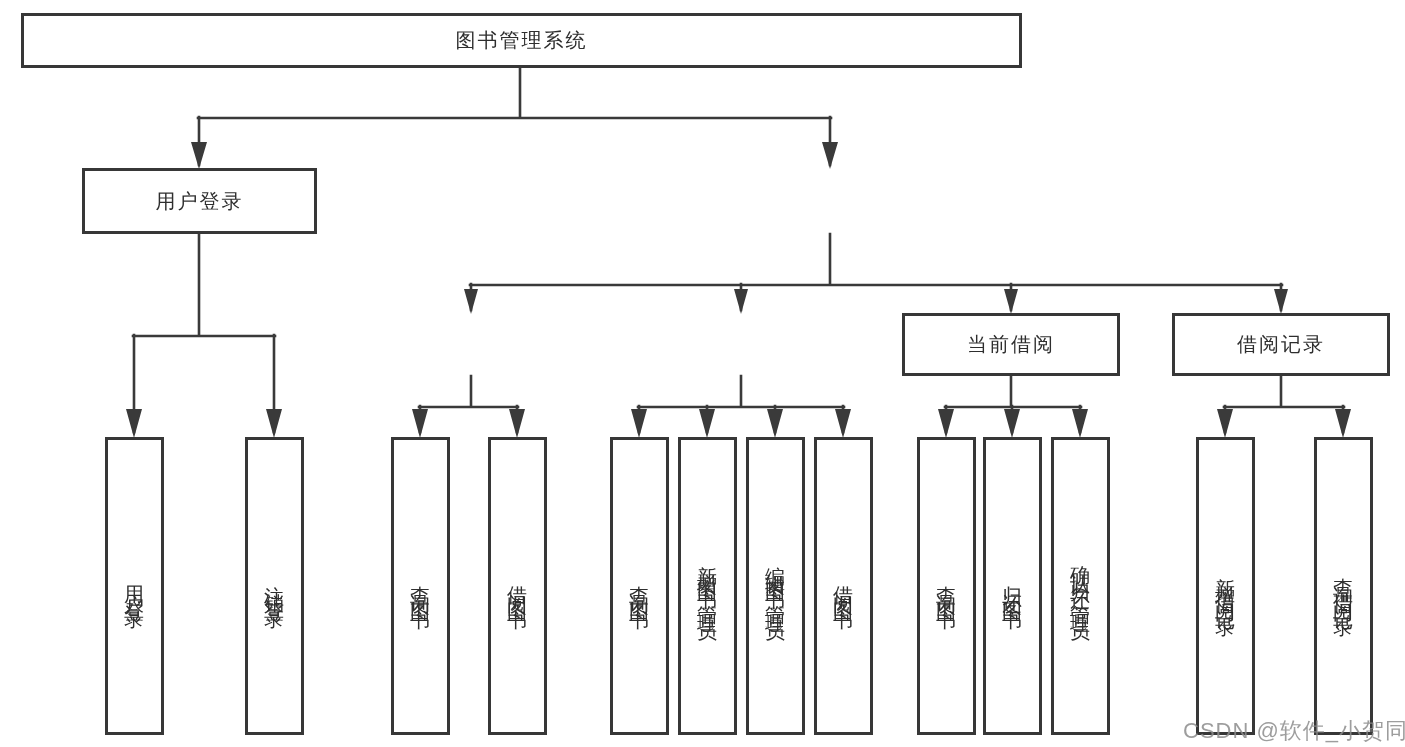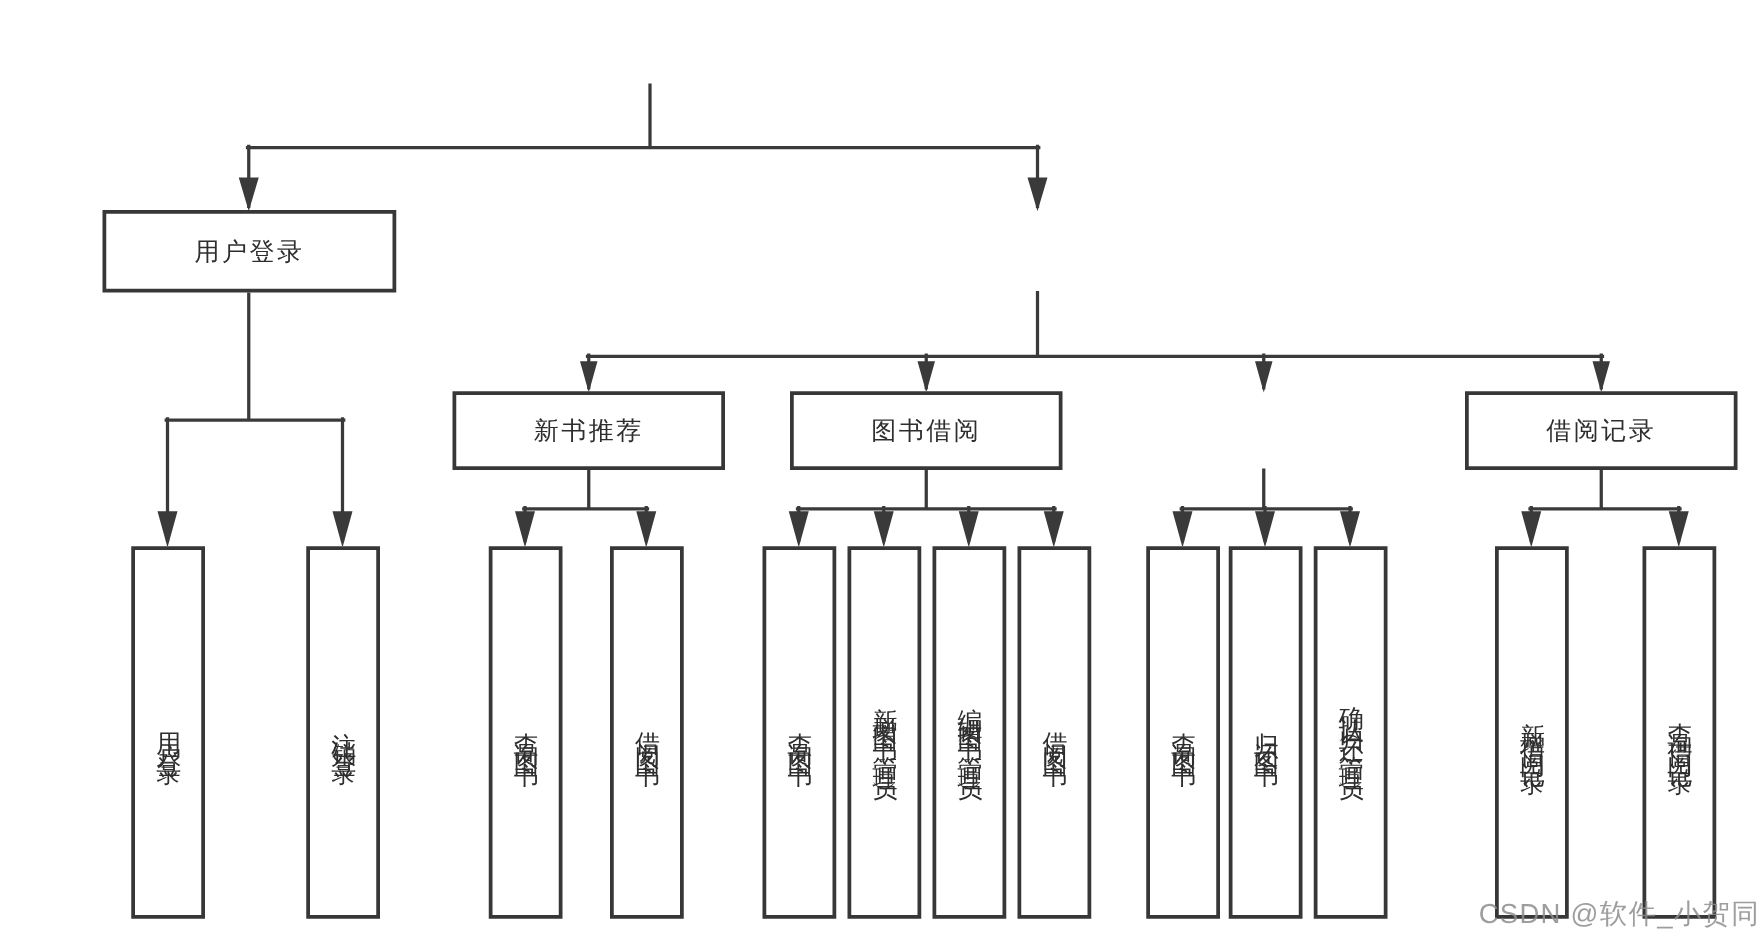--- a/index.html
+++ b/index.html
@@ -102,30 +102,30 @@
       M699 409 H715 L707 438 Z
       M767 409 H783 L775 438 Z
       M835 409 H851 L843 438 Z
       M938 409 H954 L946 438 Z
       M1004 409 H1020 L1012 438 Z
       M1072 409 H1088 L1080 438 Z
       M1217 409 H1233 L1225 438 Z
       M1335 409 H1351 L1343 438 Z"></path>
   </svg>
 
+  <div class="hbox" style="left:21px;top:13px;width:1001px;height:55px;">
+    <span>图书管理系统</span>
+  </div>
 
   <div class="hbox" style="left:82px;top:168px;width:235px;height:66px;">
     <span>用户登录</span>
   </div>
 
-  <div class="hbox" style="left:362px;top:313px;width:218px;height:63px;">
-    <span>新书推荐</span>
-  </div>
-  <div class="hbox" style="left:632px;top:313px;width:218px;height:63px;">
-    <span>图书借阅</span>
+  <div class="hbox" style="left:902px;top:313px;width:218px;height:63px;">
+    <span>当前借阅</span>
   </div>
   <div class="hbox" style="left:1172px;top:313px;width:218px;height:63px;">
     <span>借阅记录</span>
   </div>
 
   <div class="vbox" style="left:105px;">
     <span class="vtext">用户登录</span>
   </div>
   <div class="vbox" style="left:245px;">
     <span class="vtext">注销登录</span>

